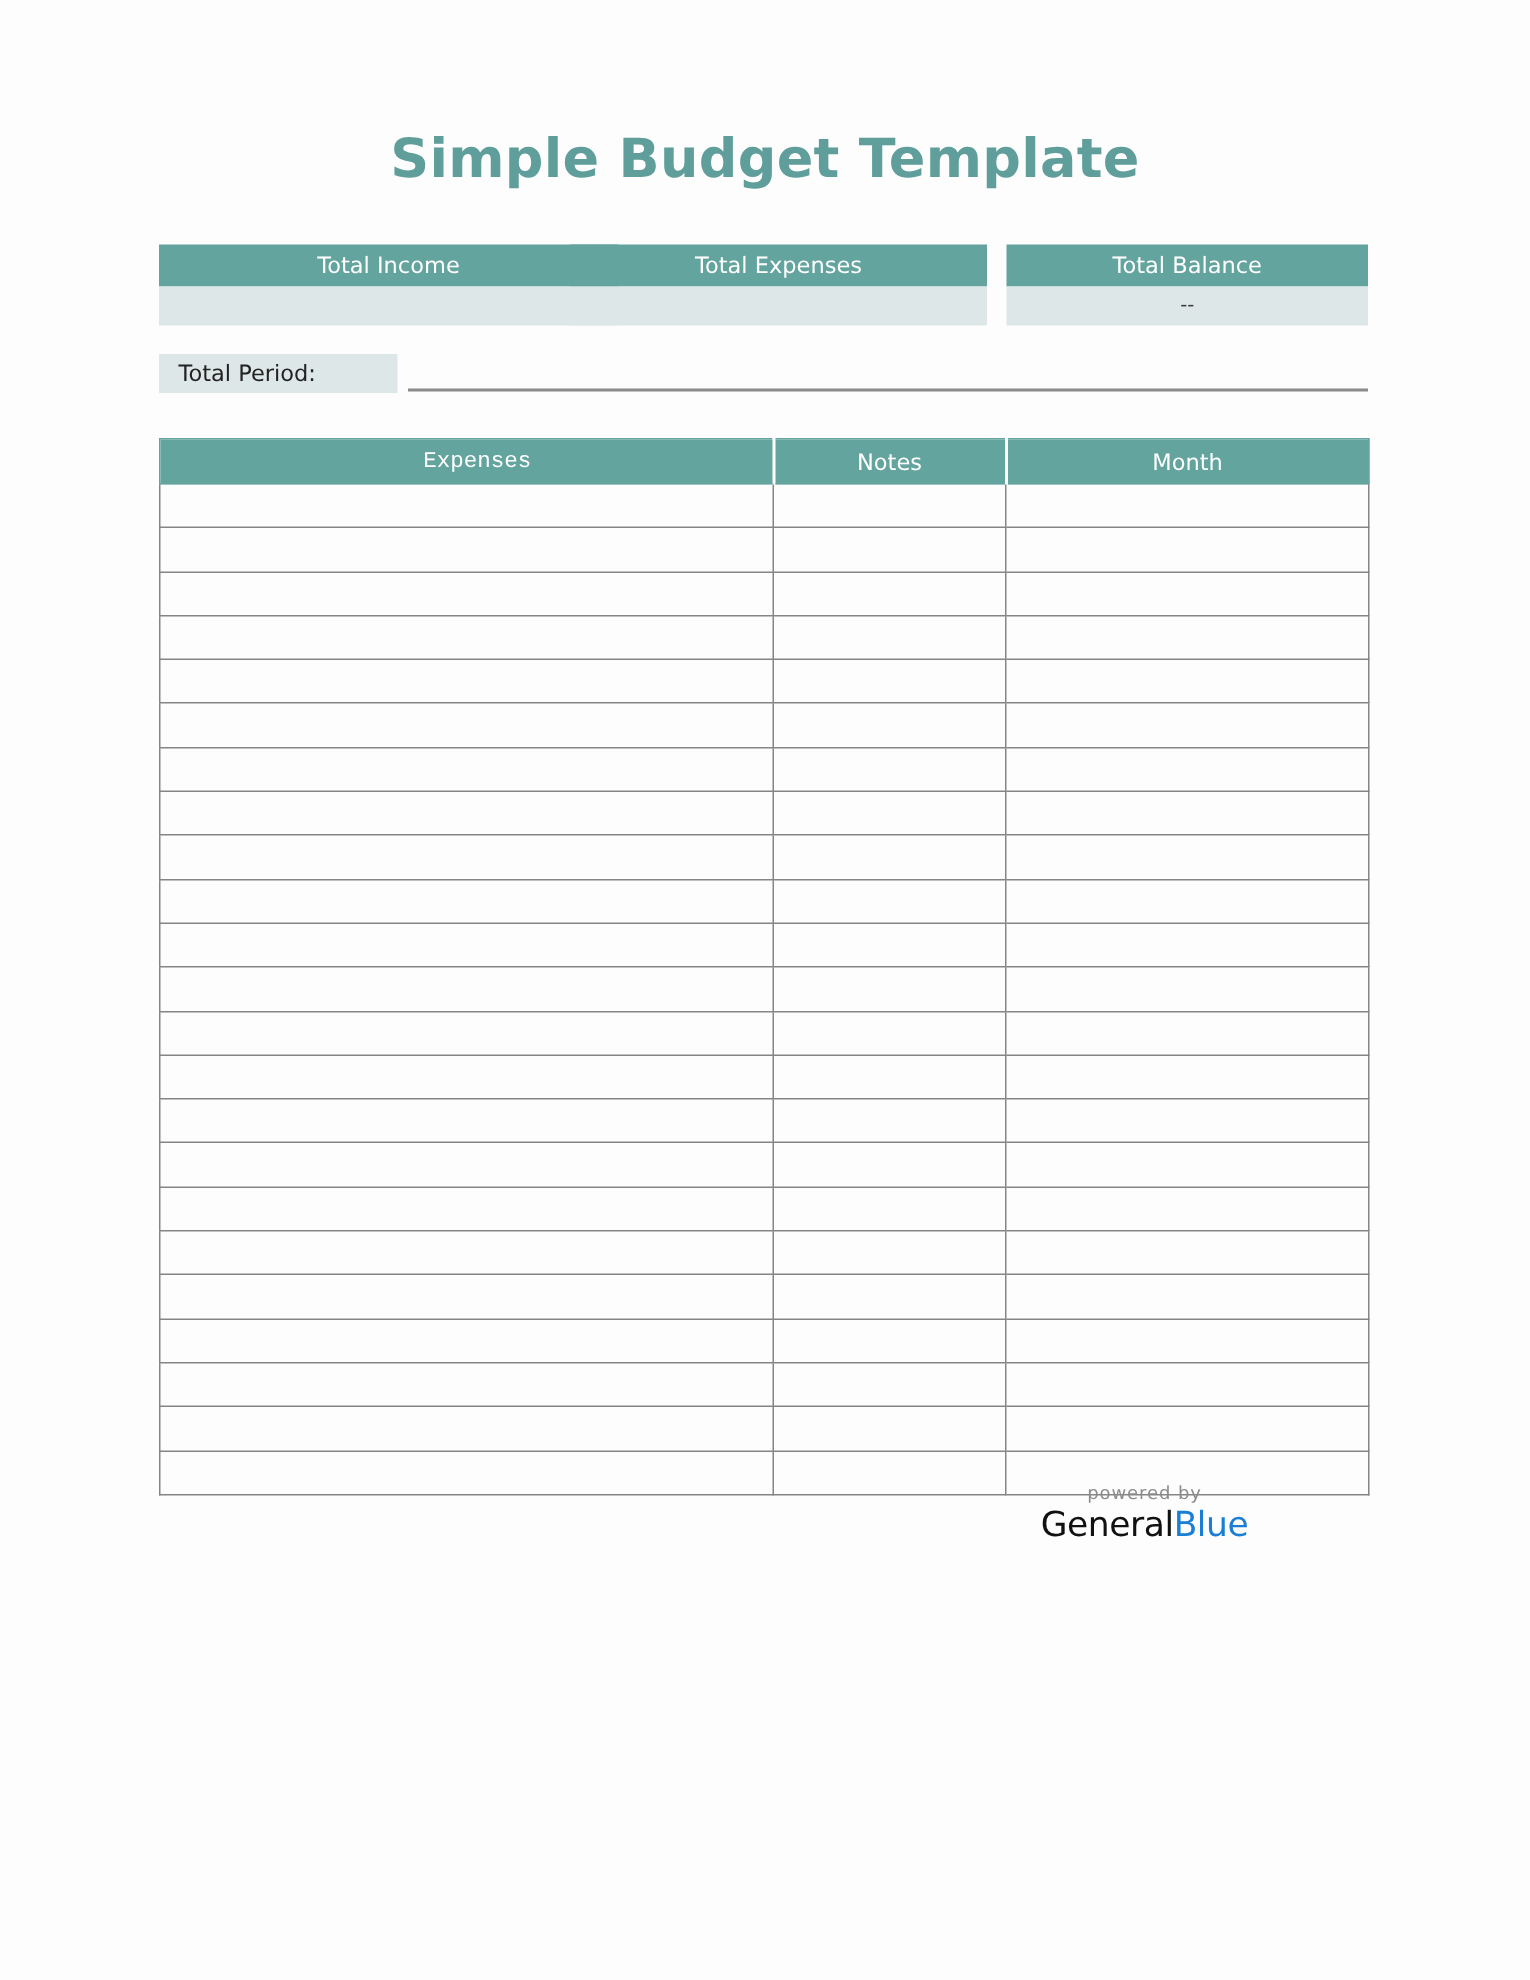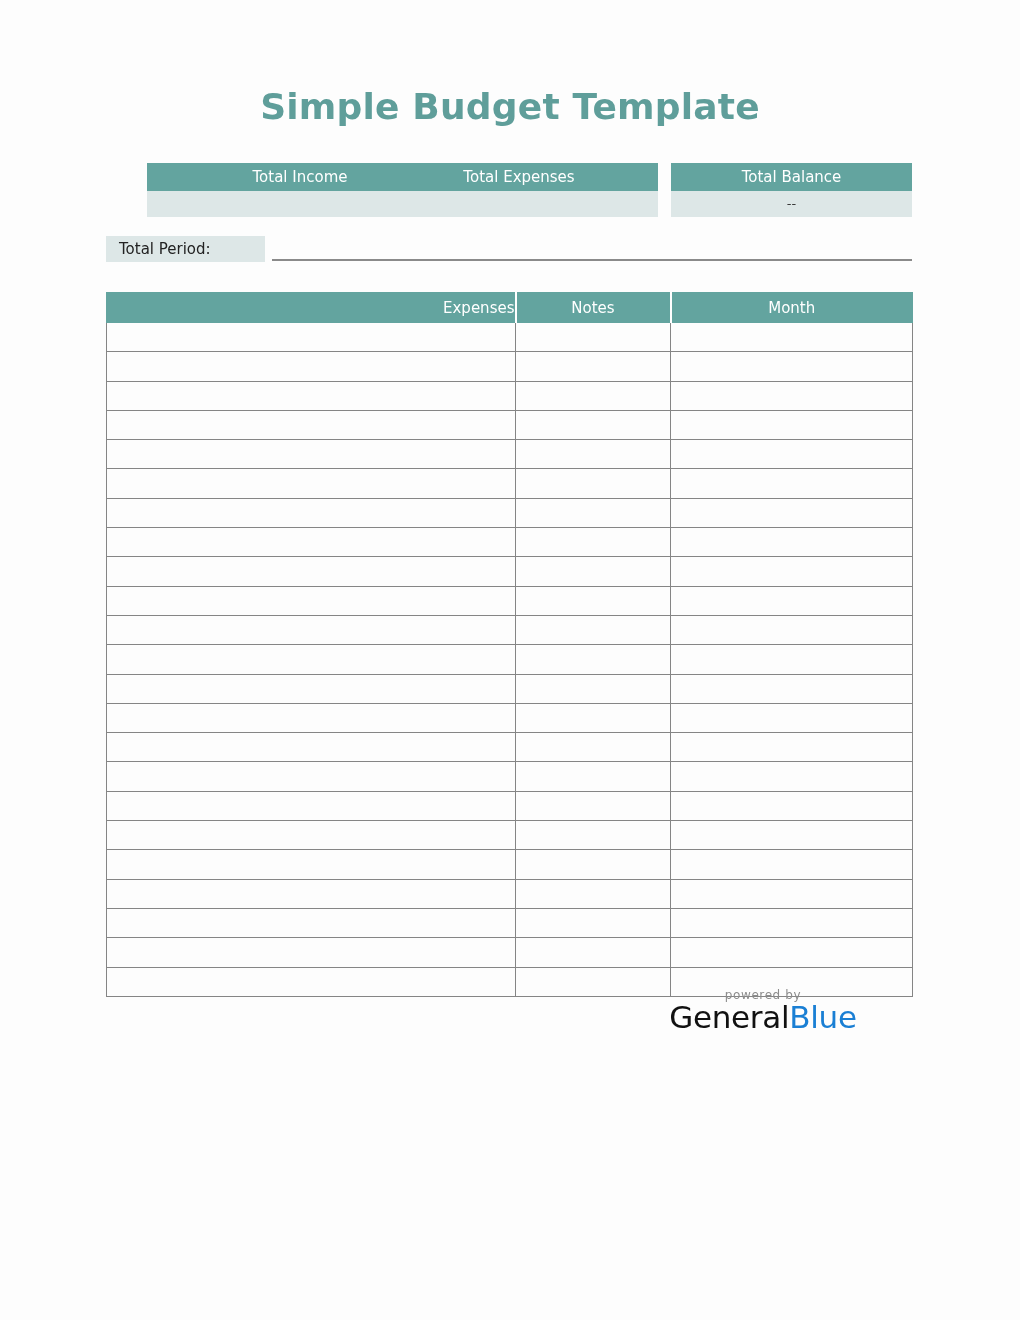--- a/index.html
+++ b/index.html
@@ -42,21 +42,21 @@
     left: 106px;
     top: 163px;
     width: 806px;
     height: 54px;
   }
   .total-box {
     position: absolute;
     top: 0;
     height: 54px;
   }
-  .total-box.income   { left: 0px;   width: 306px; margin-left: 41px; }
+  .total-box.income   { left: 0px;   width: 306px; }
   .total-box.expenses { left: 274px; width: 278px; }
   .total-box.balance  { left: 565px; width: 241px; }
 
   .total-head {
     height: 28px;
     line-height: 28px;
     background: #63a49f;
     color: #ffffff;
     font-size: 15px;
     text-align: center;
@@ -124,22 +124,23 @@
   .table thead th {
     background: #63a49f;
     border-color: #63a49f;
     color: #ffffff;
     font-weight: 400;
     font-size: 15px;
     height: 29px;
     font-family: "DejaVu Sans", sans-serif;
   }
   .table thead th.col-expenses {
-    text-align: right;
+    text-align: center;
     padding-left: 15px;
+    font-family: Liberation Mono, monospace;
   }
   .table thead th.col-amount,
   .table thead th.col-notes {
     text-align: center;
     border-left: 2px solid #ffffff;
   }
   .table thead th.col-expenses { border-right: 0; }
 
   .col-w-expenses { width: 409px; }
   .col-w-amount   { width: 155px; }
@@ -156,21 +157,21 @@
     text-align: center;
   }
   .logo-powered {
     font-size: 12px;
     color: #8c8c8c;
     letter-spacing: 0.6px;
     font-family: "DejaVu Sans", sans-serif;
     line-height: 14px;
   }
   .logo-name {
-    font-size: 31px;
+    font-size: 23px;
     line-height: 30px;
     font-family: "DejaVu Sans", sans-serif;
     letter-spacing: -0.3px;
   }
   .logo-general { color: #111111; }
   .logo-blue { color: #1a7fd4; }
 </style>
 </head>
 <body>
 

